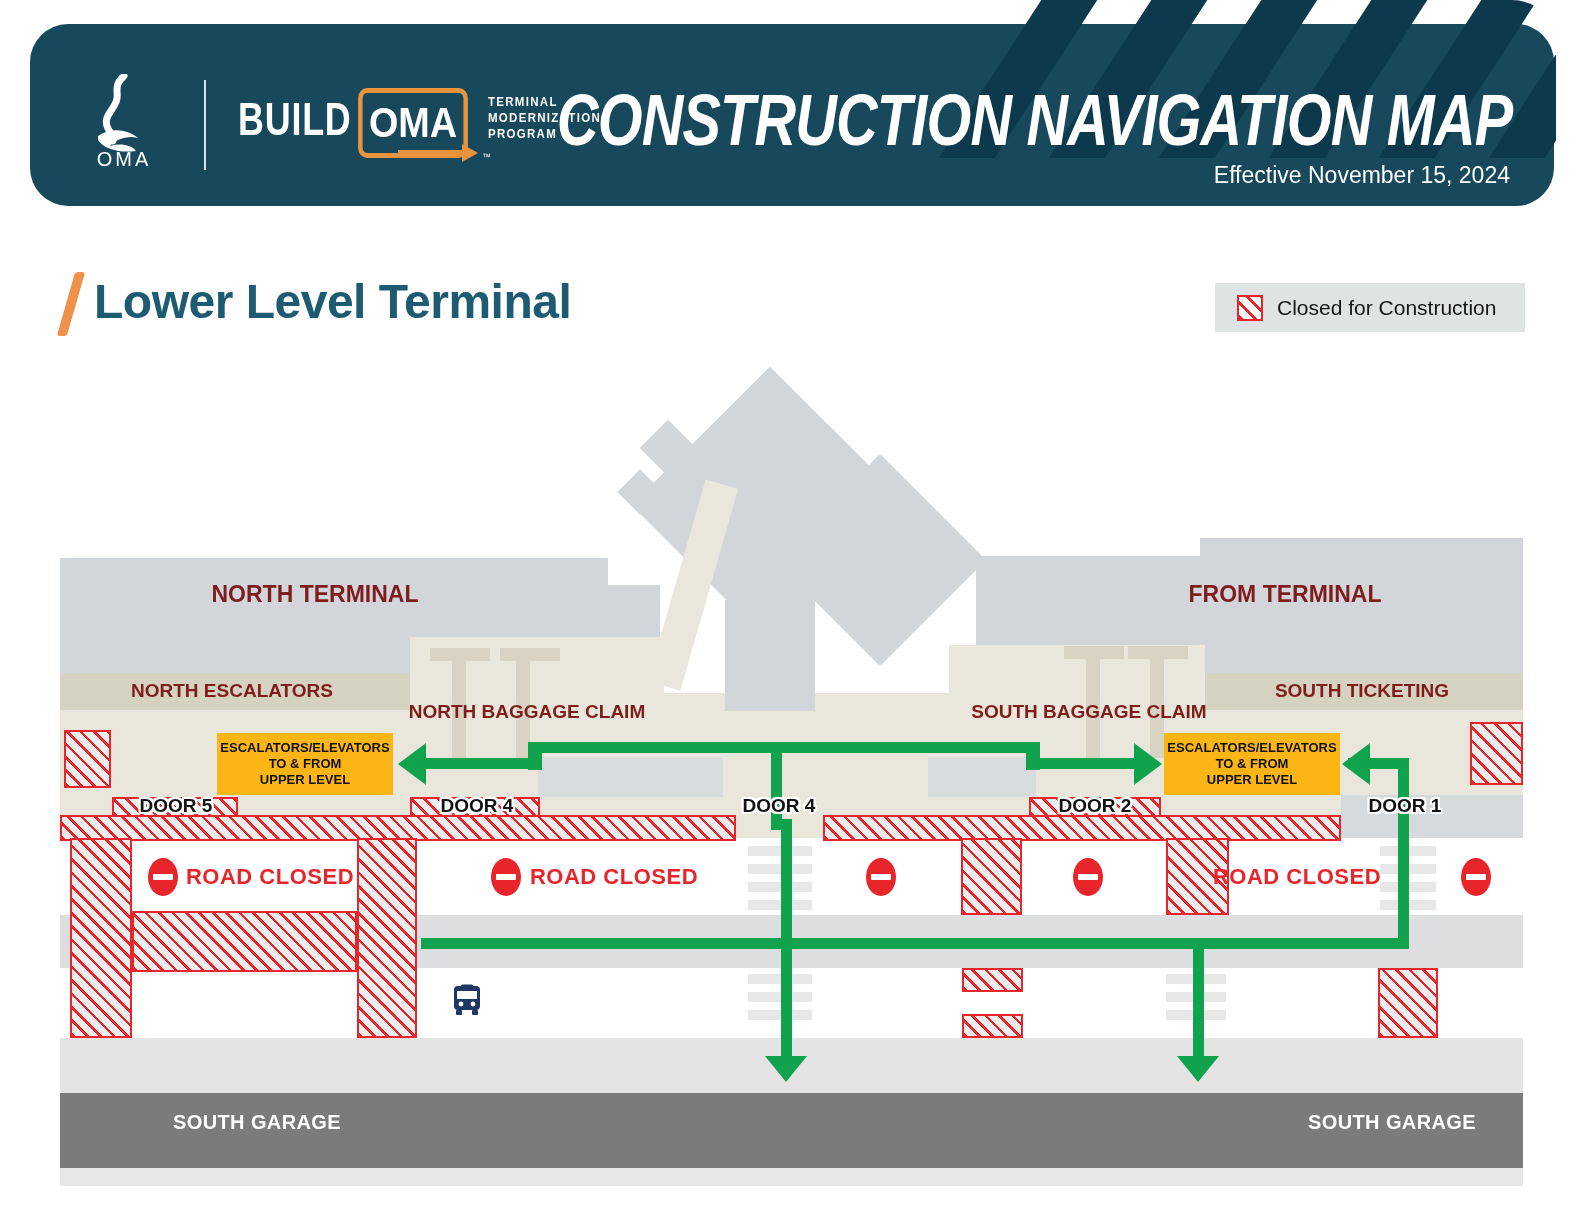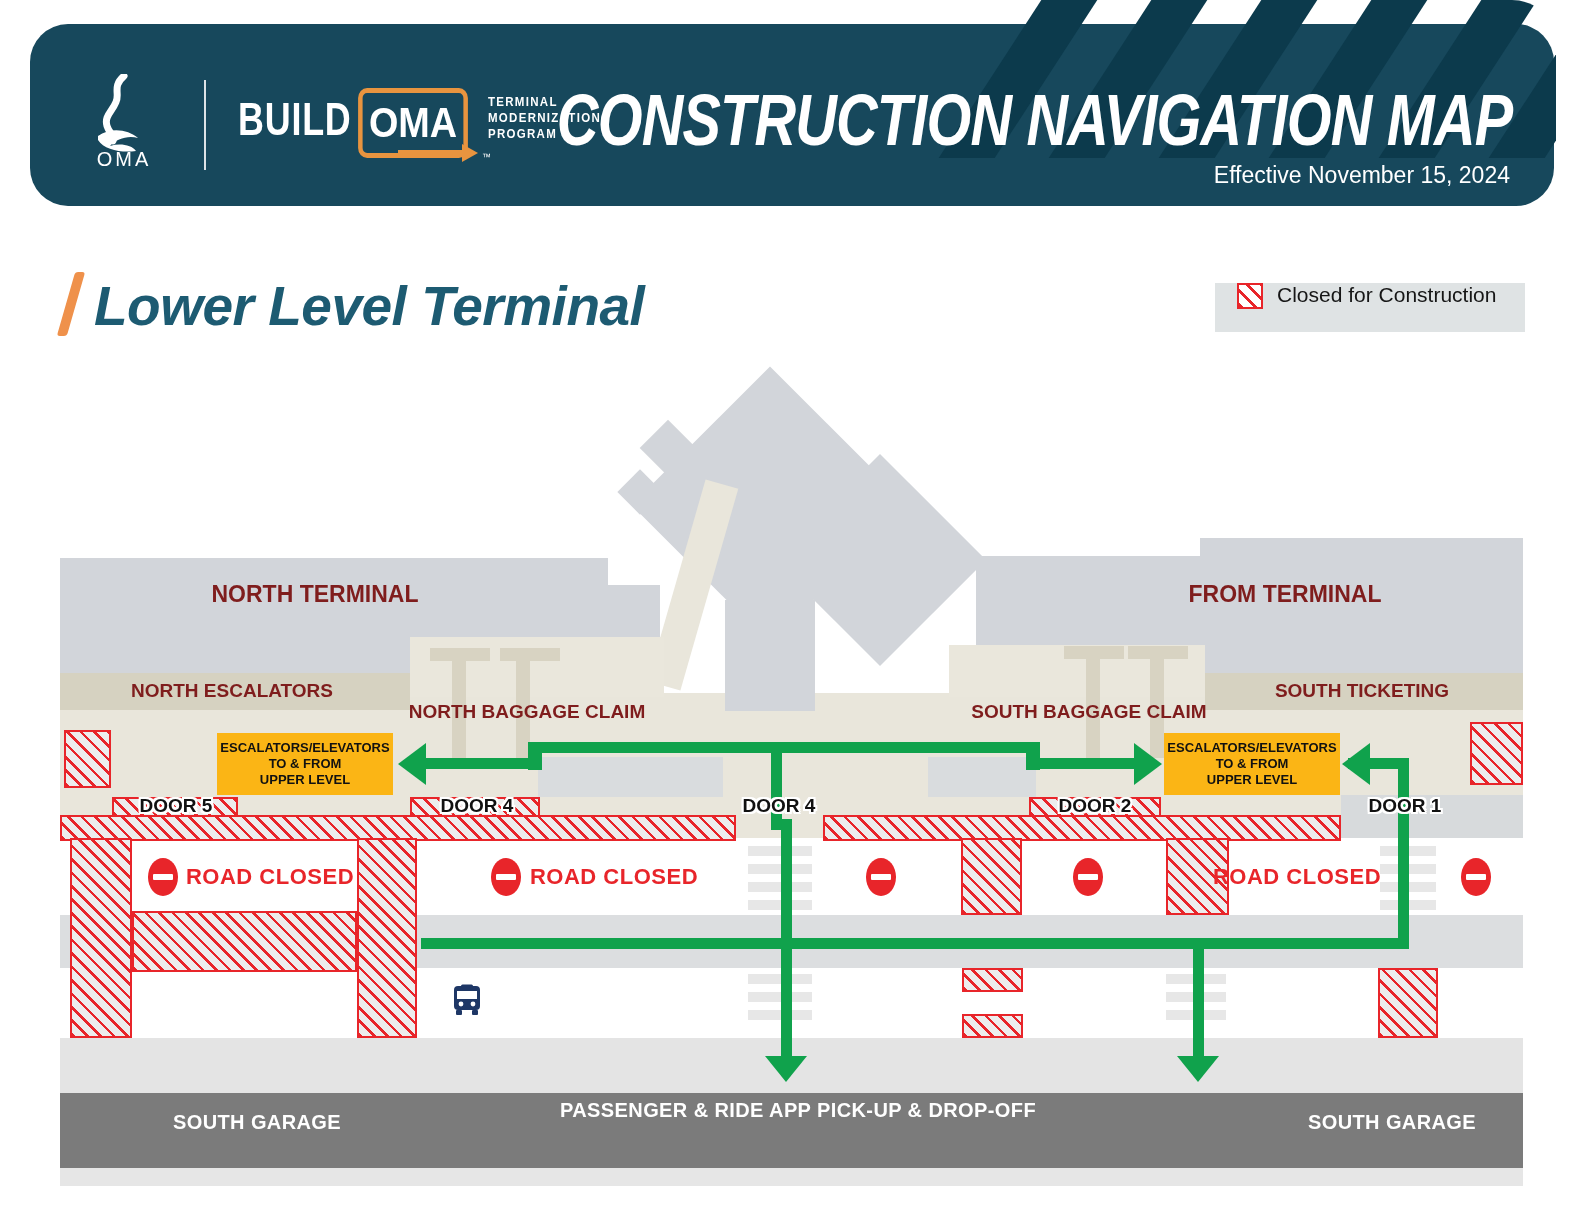--- a/index.html
+++ b/index.html
@@ -34,24 +34,24 @@
   .oma-arrow-head{position:absolute;left:462px;top:144px;width:0;height:0;
                   border-top:9px solid transparent;border-bottom:9px solid transparent;
                   border-left:16px solid #e8943f;}
   .tm{position:absolute;left:482px;top:152px;color:#fff;font-size:9px;}
   .program{position:absolute;left:488px;top:94px;color:#fff;font-size:12.5px;
            font-weight:bold;letter-spacing:1.4px;line-height:16px;
            transform:scaleX(.92);transform-origin:0 0;white-space:nowrap;}
   
   .sec-slash{position:absolute;left:66px;top:272px;width:10px;height:64px;
              background:#ef914b;border-radius:3px;transform:skewX(-16deg);}
-  .sec-title{position:absolute;left:94px;top:274px;color:#1d5b72;font-size:55px;
-             font-weight:bold;font-style:italic;letter-spacing:-0.5px;white-space:nowrap;}
+  .sec-title{position:absolute;left:94px;top:274px;color:#1d5b72;font-size:48px;
+             font-weight:bold;letter-spacing:-0.5px;white-space:nowrap;}
   .legend{position:absolute;left:1215px;top:283px;width:310px;height:49px;
-          background:#dfe3e4;display:flex;align-items:flex-start;}
+          background:#dfe3e4;display:flex;align-items:center;}
   .legend-icon{width:26px;height:26px;margin-left:22px;box-sizing:border-box;
                border:2px solid #e8252a;
                background:repeating-linear-gradient(45deg,#e8252a 0,#e8252a 3px,
                           rgba(0,0,0,0) 3px,rgba(0,0,0,0) 10px),#fff;}
   .legend-label{margin-left:14px;font-size:21px;color:#161616;}
   
   .hx{position:absolute;box-sizing:border-box;border:2px solid #e8252a;
       background:repeating-linear-gradient(45deg,#e8252a 0,#e8252a 2.6px,
                  rgba(0,0,0,0) 2.6px,rgba(0,0,0,0) 9.5px),#ededed;}
   .gb{position:absolute;background:#10a24c;}
@@ -247,14 +247,13 @@
     <rect x="11" y="0.5" width="12" height="3" rx="1.5" fill="#1e3766"></rect>
     <rect x="7" y="7" width="20" height="8" fill="#fff"></rect>
     <circle cx="11" cy="20" r="2.4" fill="#fff"></circle>
     <circle cx="23" cy="20" r="2.4" fill="#fff"></circle>
     <rect x="6" y="26" width="6" height="5" rx="1" fill="#1e3766"></rect>
     <rect x="22" y="26" width="6" height="5" rx="1" fill="#1e3766"></rect>
   </svg>
 
   <div class="garage-label" style="left:257px;top:762px">SOUTH GARAGE</div>
   <div class="garage-label" style="left:1392px;top:762px">SOUTH GARAGE</div>
-  <div class="garage-label" style="left:798px;top:750px">PASSENGER &amp; RIDE APP PICK-UP &amp; DROP-OFF</div>
 </div>
 
 </body></html>

